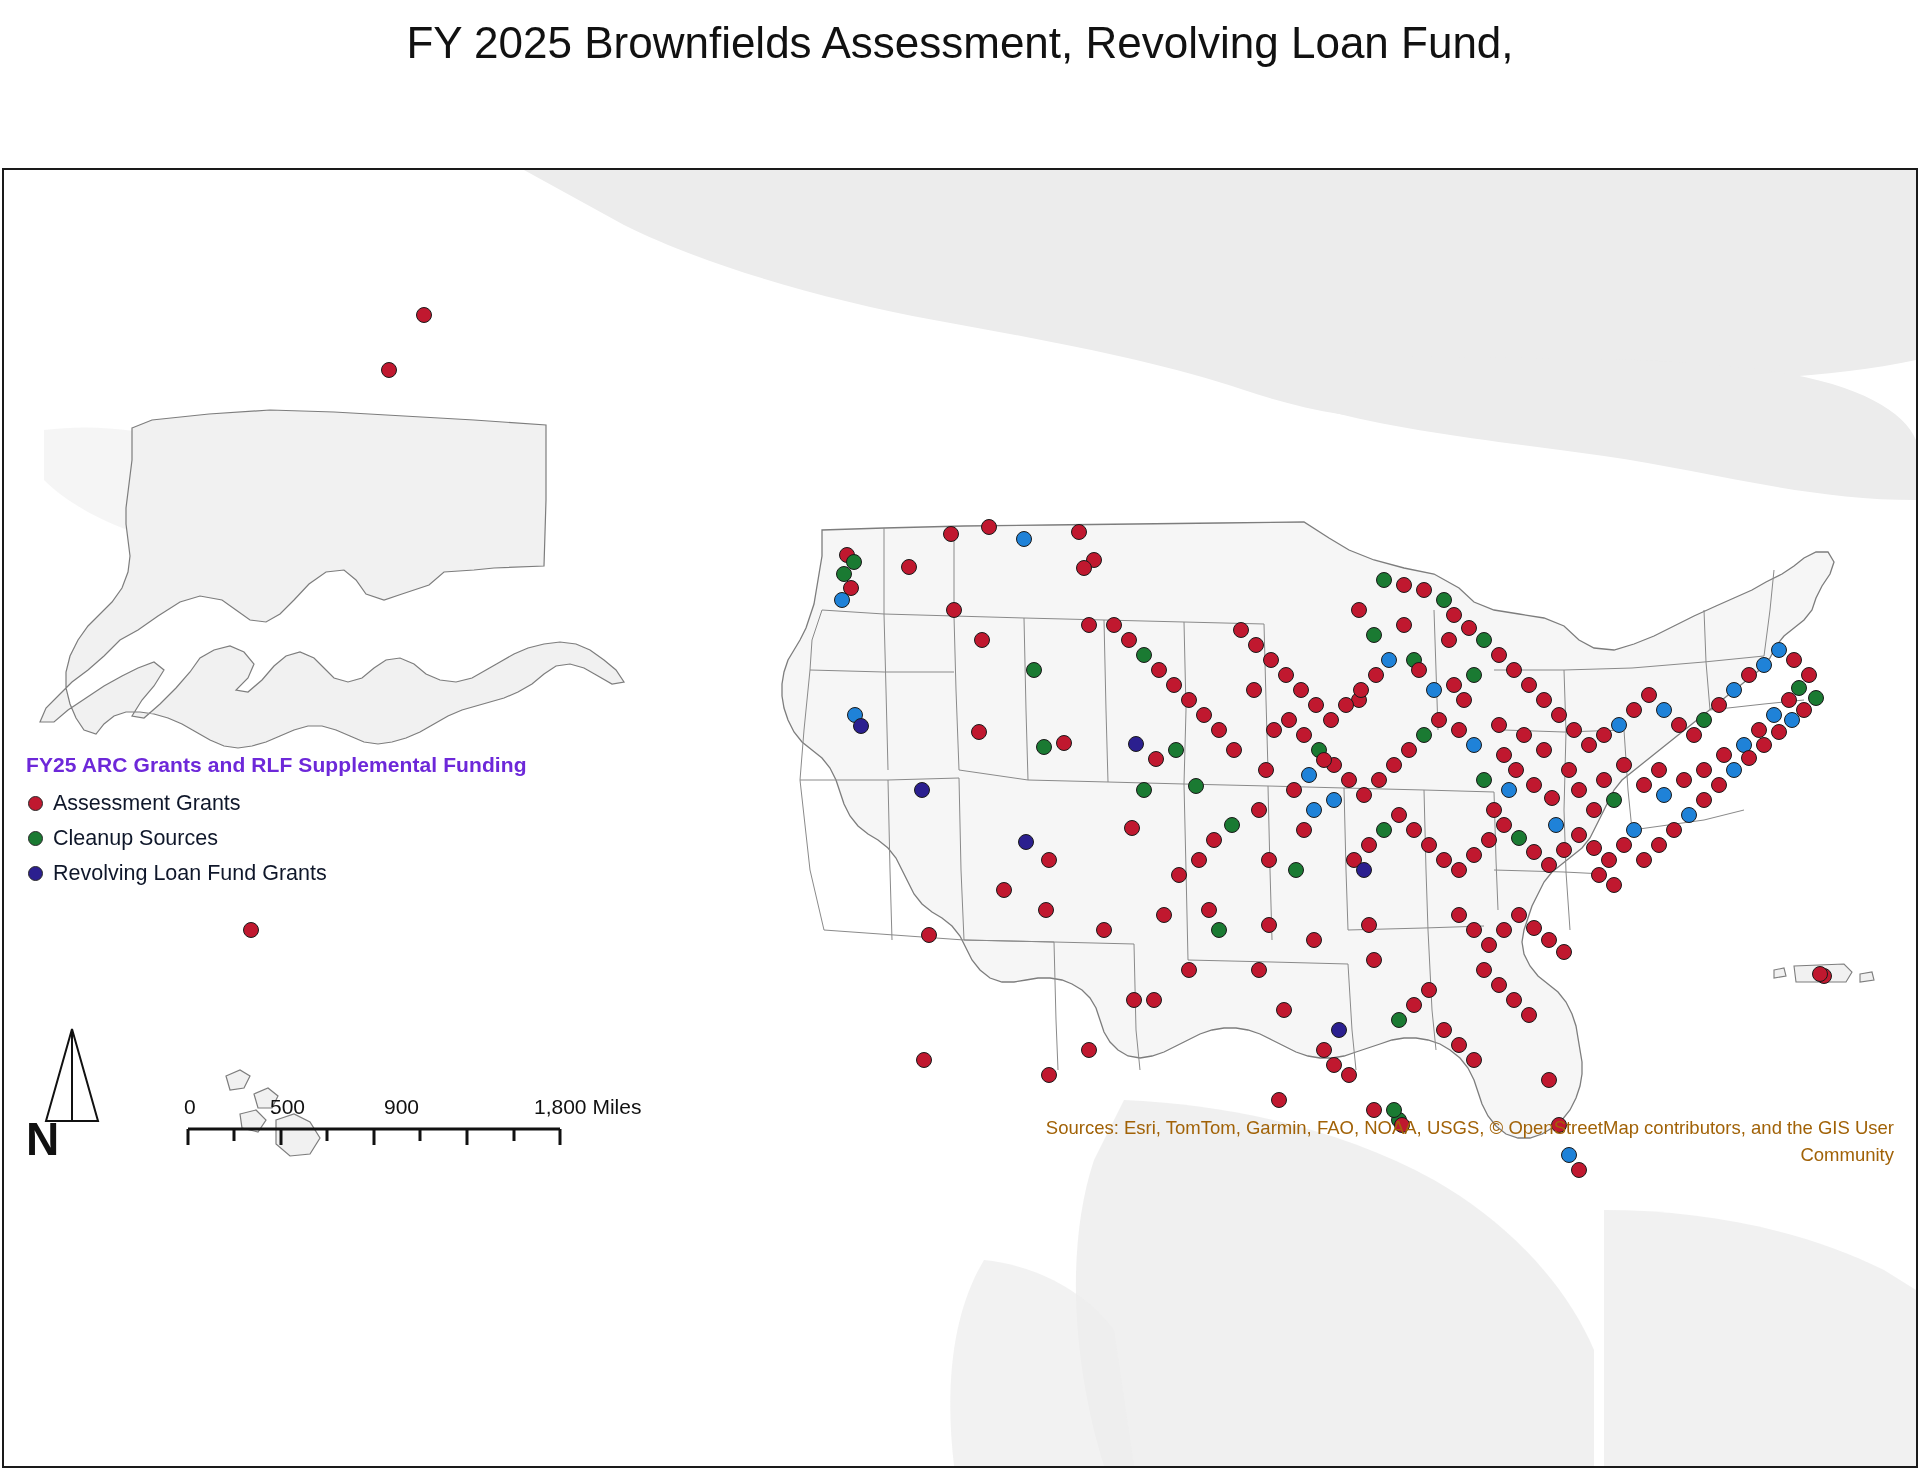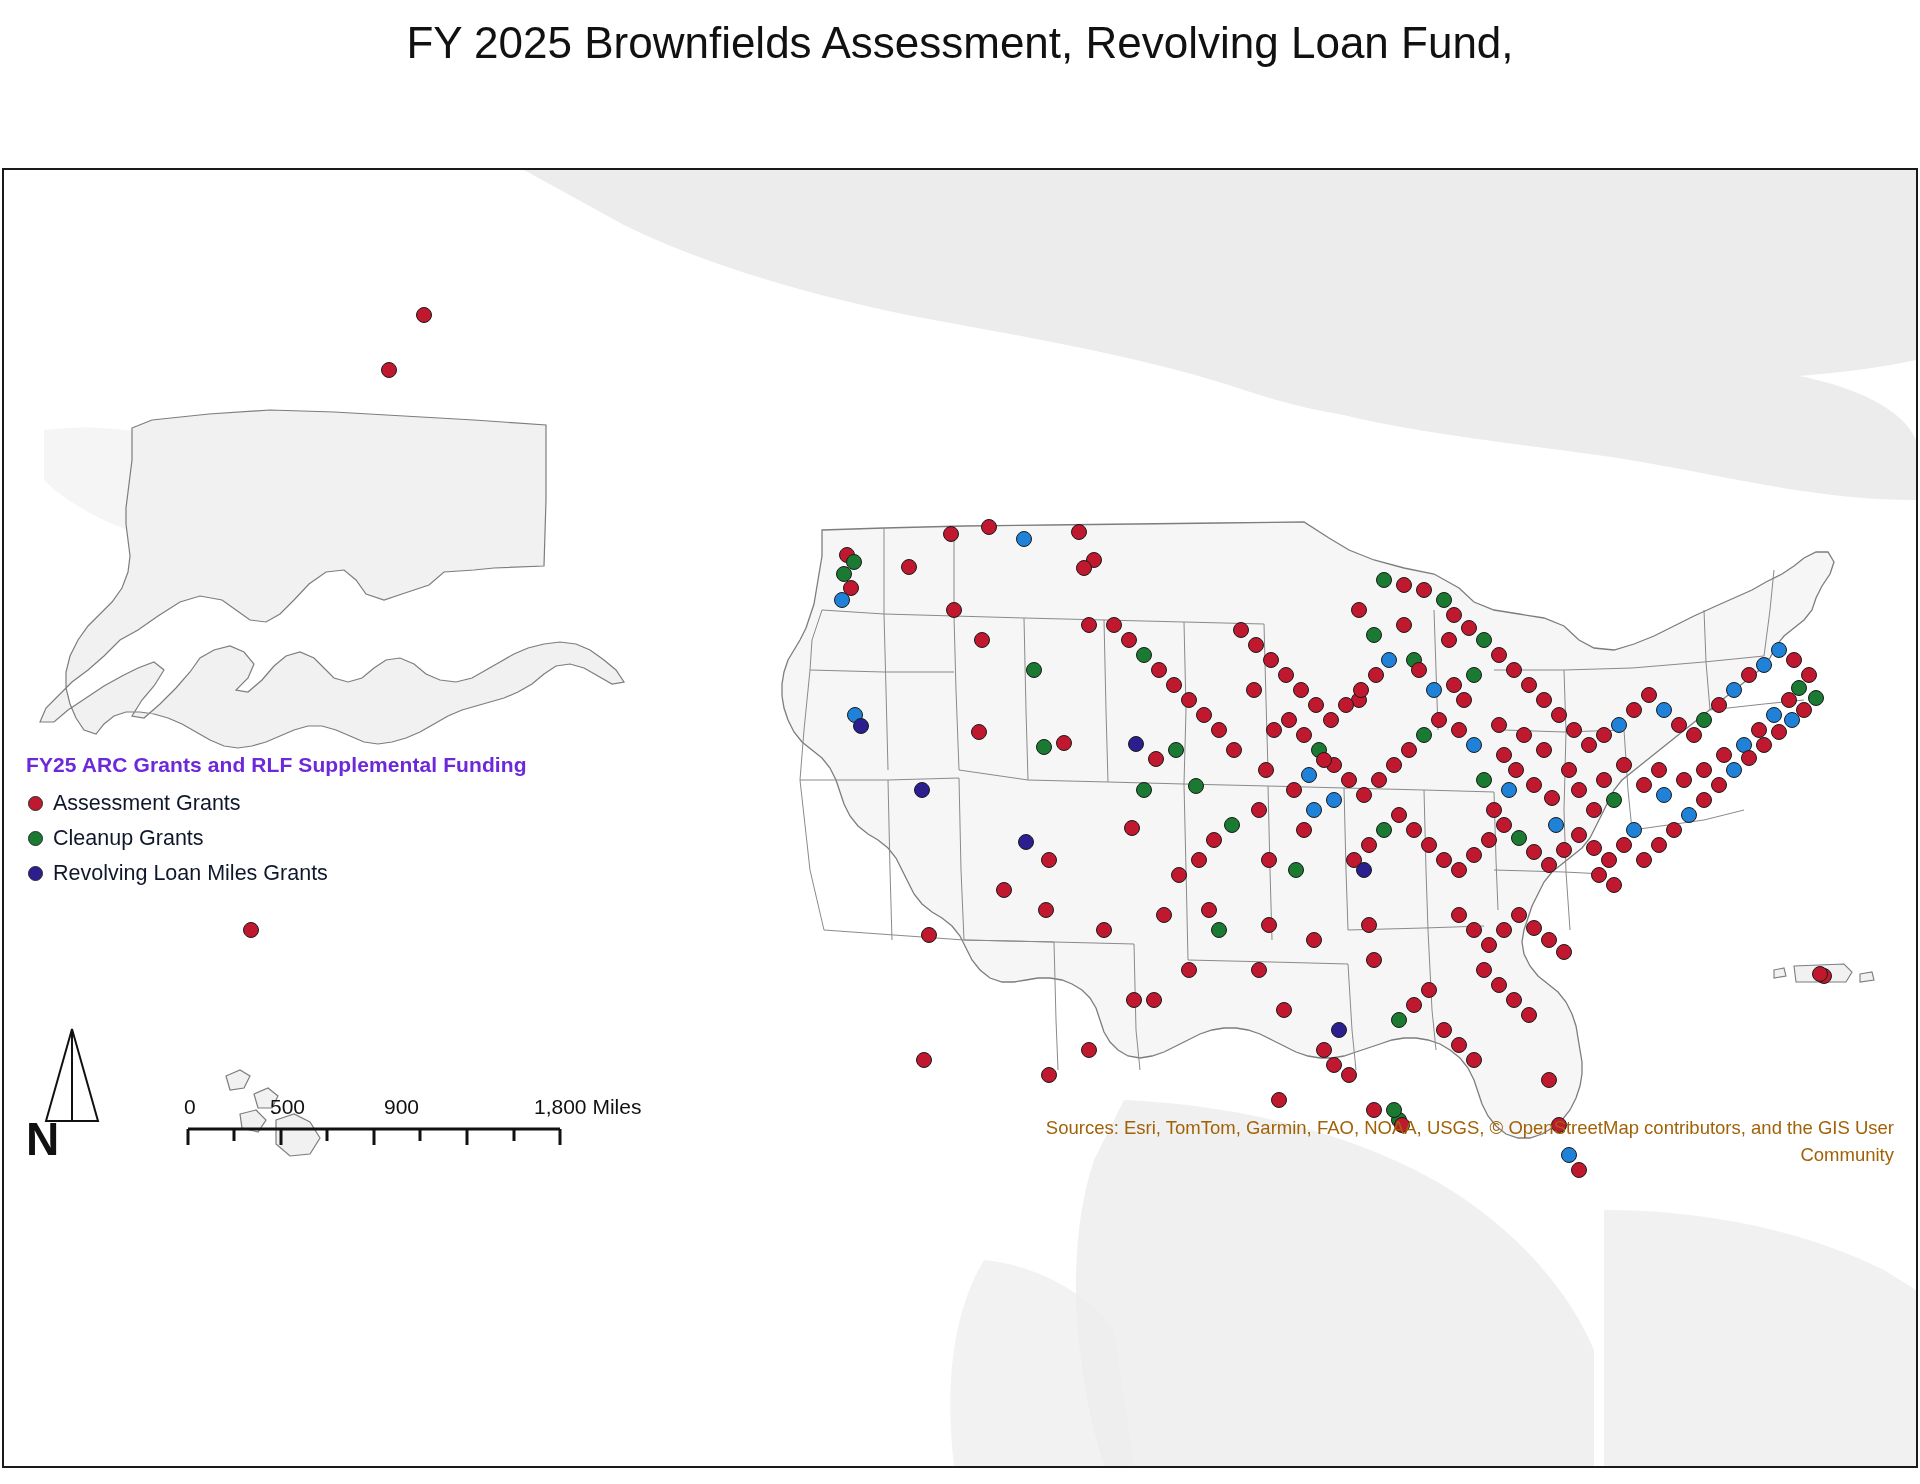--- a/index.html
+++ b/index.html
@@ -524,26 +524,26 @@
     <div id="legend">
       <div id="legend-title">FY25 ARC Grants and RLF Supplemental Funding</div>
 
       <div class="legend-row">
         <span class="legend-dot" style="background:#c0182f"></span>
         <span class="legend-label">Assessment Grants</span>
       </div>
 
       <div class="legend-row">
         <span class="legend-dot" style="background:#1a7a32"></span>
-        <span class="legend-label">Cleanup Grants</span>
+        <span class="legend-label">Cleanup Sources</span>
       </div>
 
       <div class="legend-row">
         <span class="legend-dot" style="background:#2b1f8f"></span>
-        <span class="legend-label">Revolving Loan Miles Grants</span>
+        <span class="legend-label">Revolving Loan Fund Grants</span>
       </div>
 
     </div>
 
     <div id="north-arrow">
       <svg width="90" height="110" viewBox="0 0 90 110">
         <path d="M42,4 L42,96 L16,96 Z" fill="#ffffff" stroke="#111111" stroke-width="2"></path>
         <path d="M42,4 L68,96 L42,96 Z" fill="#ffffff" stroke="#111111" stroke-width="2"></path>
       </svg>
     </div>

